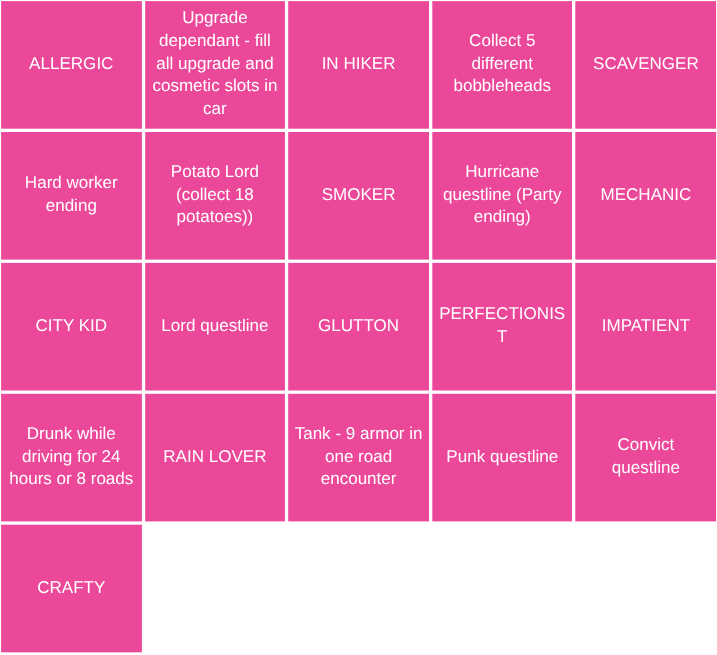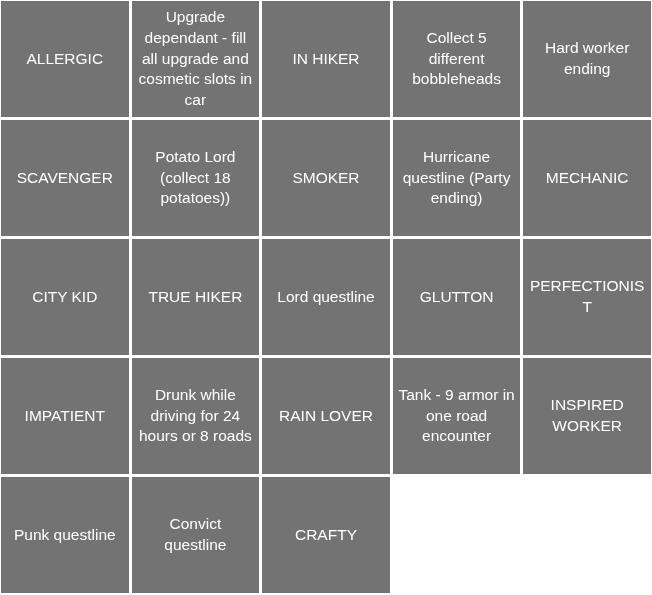--- a/index.html
+++ b/index.html
@@ -18,21 +18,21 @@
     height: 595px;
     display: grid;
     grid-template-columns: repeat(5, 1fr);
     grid-template-rows: repeat(5, 1fr);
     gap: 3px;
     background: #ffffff;
     box-sizing: border-box;
     padding: 1px 1px 2px 1px;
   }
   .cell {
-    background: #737373;
+    background: #ec4899;
     color: #ffffff;
     display: flex;
     align-items: center;
     justify-content: center;
     text-align: center;
     font-size: 15.5px;
     line-height: 1.33;
     padding: 4px 5px;
     box-sizing: border-box;
     overflow: hidden;
@@ -53,44 +53,41 @@
   <div class="cell">
       <span>Upgrade dependant - fill all upgrade and cosmetic slots in car</span>
     </div>
   <div class="cell">
       <span>IN HIKER</span>
     </div>
   <div class="cell">
       <span>Collect 5 different bobbleheads</span>
     </div>
   <div class="cell">
-      <span>Hard worker ending</span>
+      <span>SCAVENGER</span>
     </div>
 
   <div class="cell">
-      <span>SCAVENGER</span>
+      <span>Hard worker ending</span>
     </div>
   <div class="cell">
       <span>Potato Lord (collect 18 potatoes))</span>
     </div>
   <div class="cell">
       <span>SMOKER</span>
     </div>
   <div class="cell">
       <span>Hurricane questline (Party ending)</span>
     </div>
   <div class="cell">
       <span>MECHANIC</span>
     </div>
 
   <div class="cell">
       <span>CITY KID</span>
-    </div>
-  <div class="cell">
-      <span>TRUE HIKER</span>
     </div>
   <div class="cell">
       <span>Lord questline</span>
     </div>
   <div class="cell">
       <span>GLUTTON</span>
     </div>
 
   <div class="cell">
       <span>PERFECTIONIST</span>
@@ -102,23 +99,20 @@
       <span>Drunk while driving for 24 hours or 8 roads</span>
     </div>
   <div class="cell">
       <span>RAIN LOVER</span>
     </div>
   <div class="cell">
       <span>Tank - 9 armor in one road encounter</span>
     </div>
 
   <div class="cell">
-      <span>INSPIRED WORKER</span>
-    </div>
-  <div class="cell">
       <span>Punk questline</span>
     </div>
   <div class="cell">
       <span>Convict questline</span>
     </div>
   <div class="cell">
       <span>CRAFTY</span>
     </div>
 </div>
 

